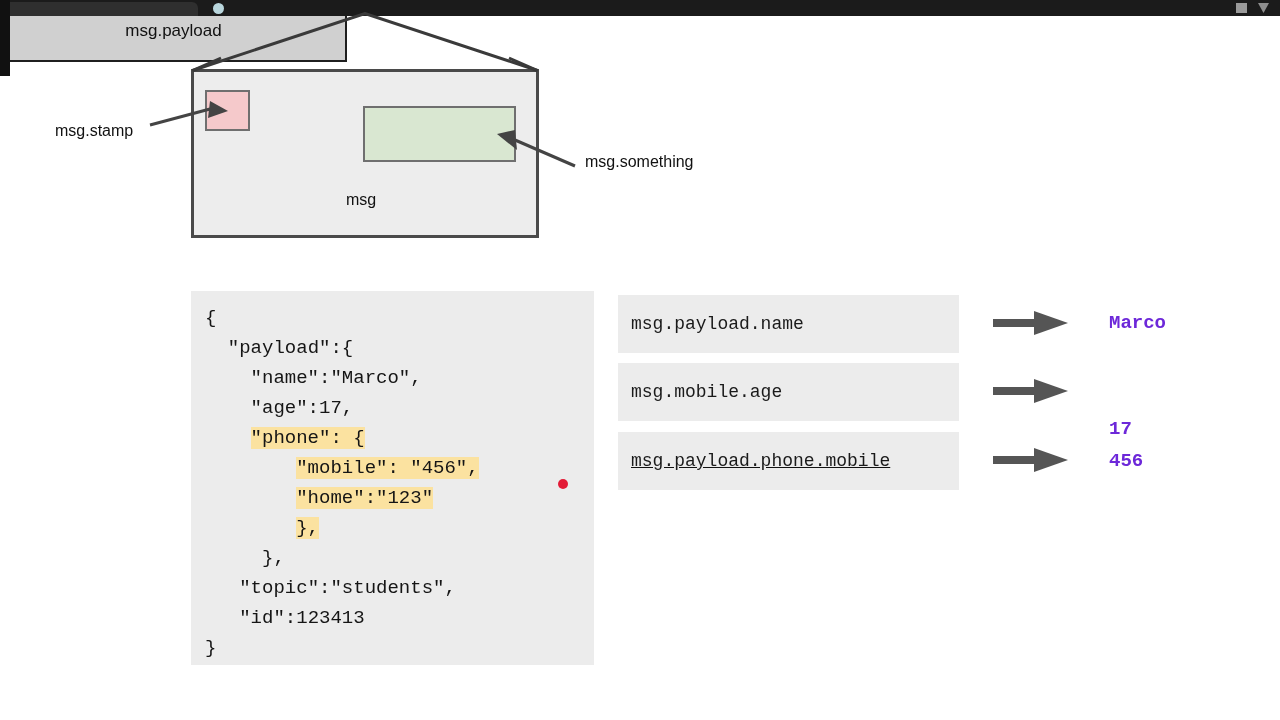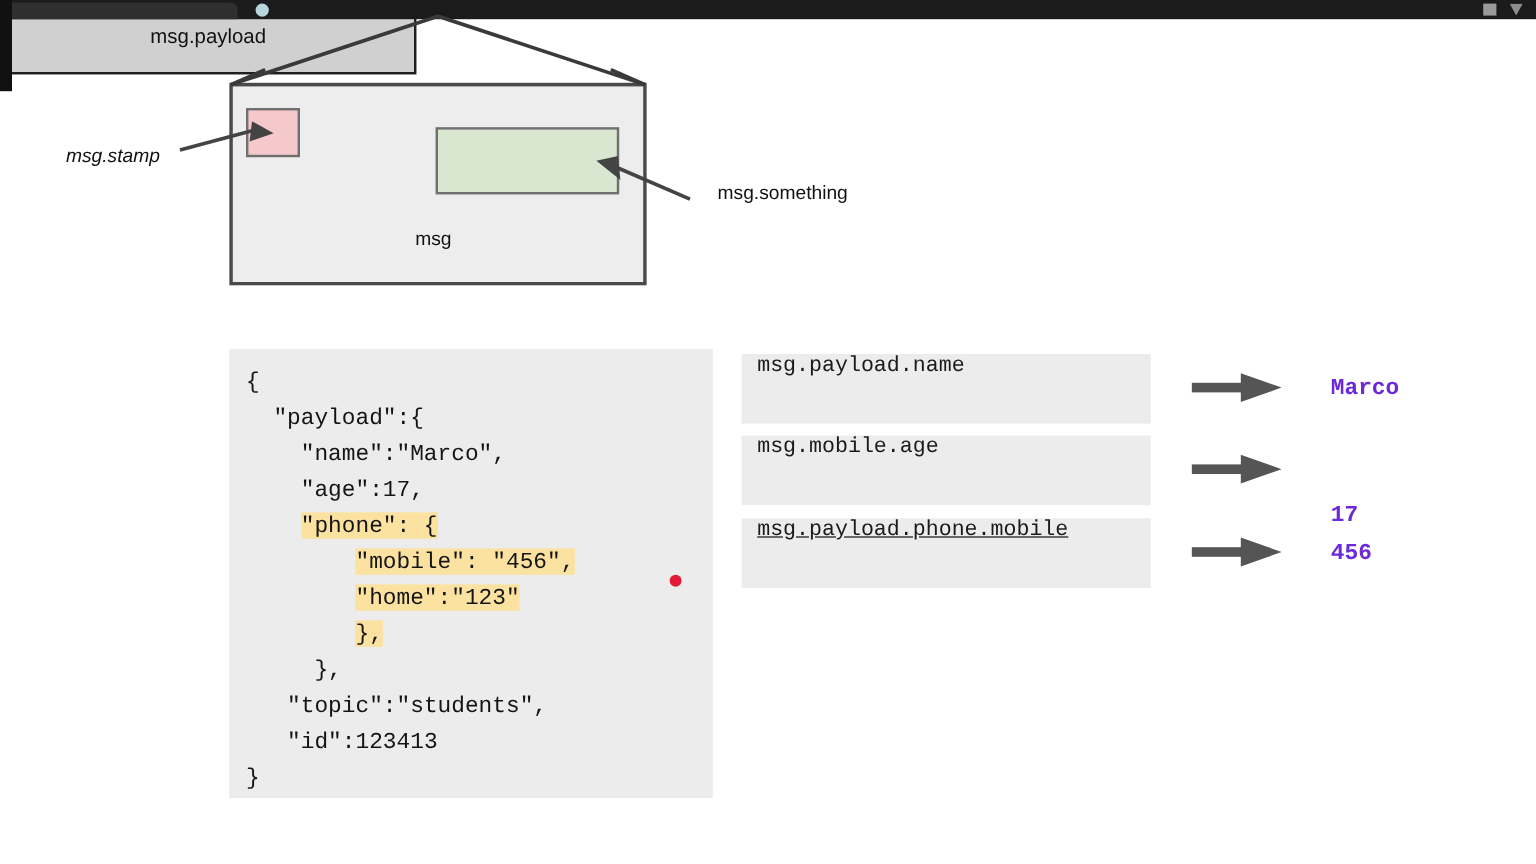--- a/index.html
+++ b/index.html
@@ -94,22 +94,22 @@
     width: 347px; height: 62px;
     box-sizing: border-box;
     background: #d0d0d0;
     border: 2px solid #1f1f1f;
     display: flex;
     align-items: center;
     justify-content: center;
   }
   #payload-label span { font-size: 17px; }
   #msg-label { left: 346px; top: 191px; }
-  #stamp-label { left: 55px; top: 122px; font-style: italic; }
-  #something-label { left: 585px; top: 153px; margin-left: 13px; }
+  #stamp-label { left: 55px; top: 122px; }
+  #something-label { left: 585px; top: 153px; }
 
   .arrow-svg { position: absolute; overflow: visible; }
   #arrow-stamp { left: 148px; top: 100px; }
   #arrow-something { left: 487px; top: 128px; }
 
   
   #json-panel {
     position: absolute;
     left: 191px; top: 291px;
     width: 403px; height: 374px;
@@ -138,21 +138,21 @@
     background: #e31b36;
   }
 
   
   .path-row {
     position: absolute;
     left: 618px;
     width: 341px; height: 58px;
     background: #ececec;
     display: flex;
-    align-items: flex-start;
+    align-items: center;
   }
   .path-row .path-text {
     margin-left: 13px;
     font-family: "Liberation Mono", monospace;
     font-size: 18px;
     color: #1a1a1a;
     white-space: nowrap;
   }
   #path-row-0 { top: 295px; }
   #path-row-1 { top: 363px; }

